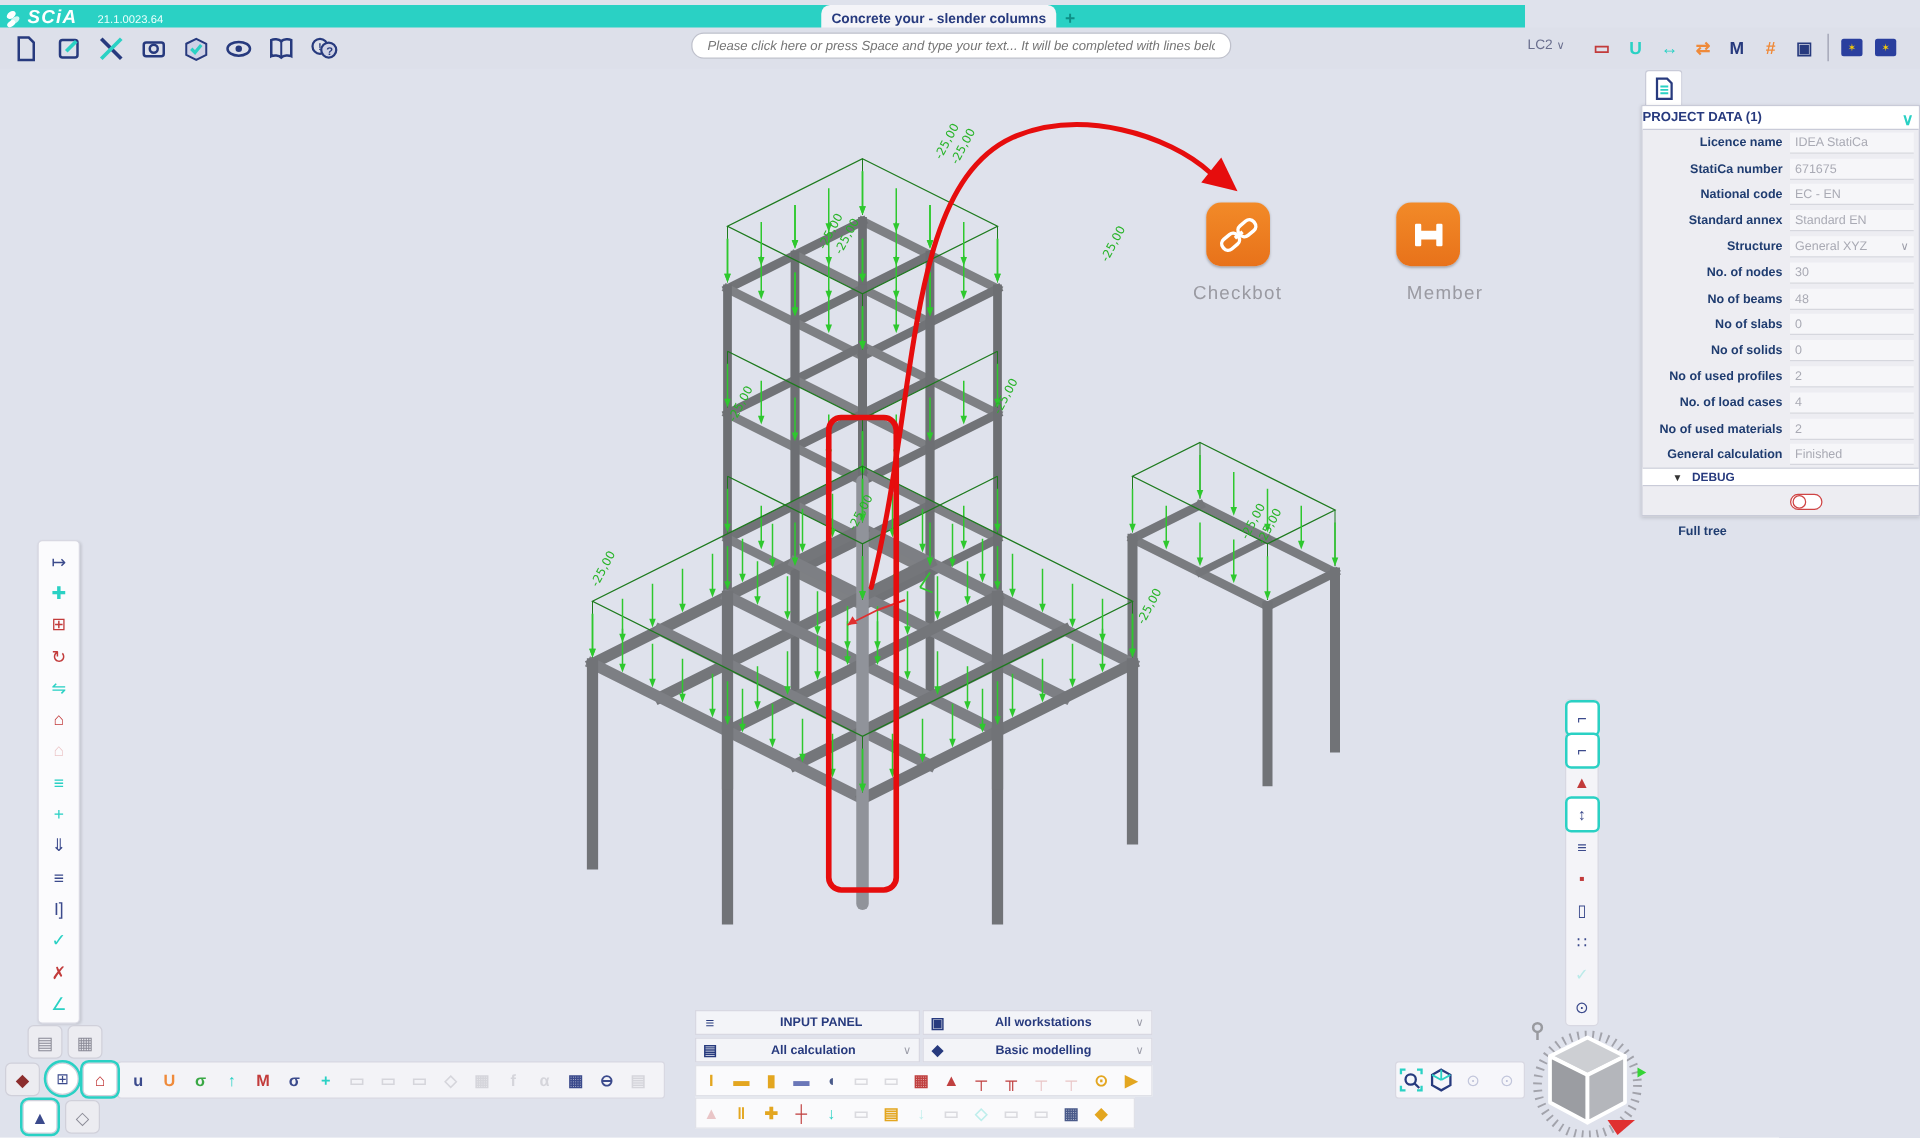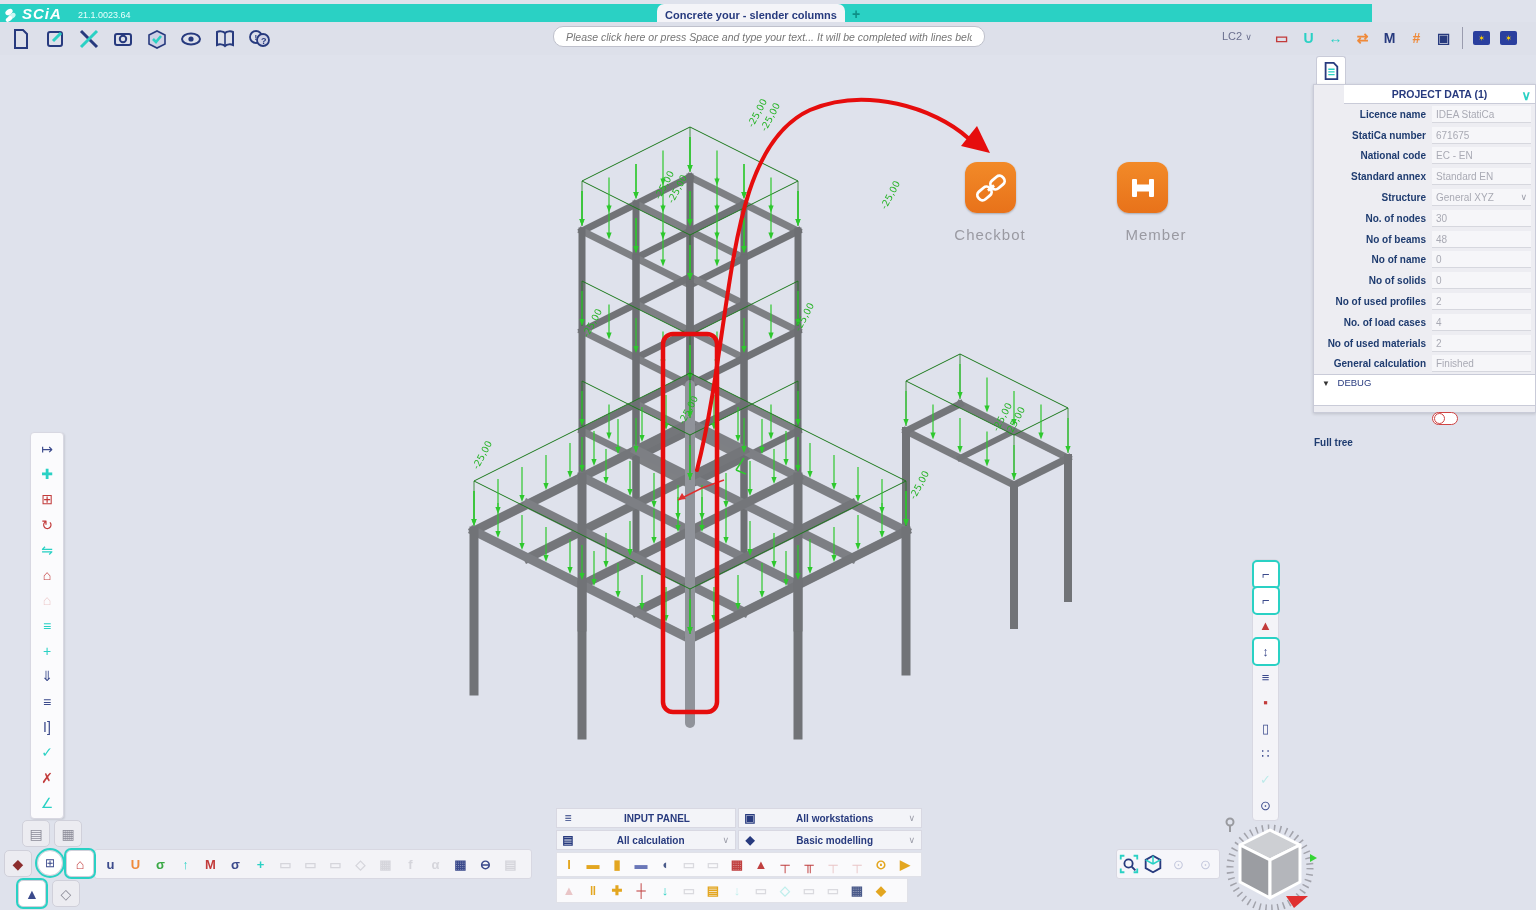--- a/index.html
+++ b/index.html
@@ -4,21 +4,21 @@
 <style>
   :root{
     --teal:#2ad1c4; --navy:#273a7e; --lbl:#1f3c70; --val:#a9aab4;
     --bar2:#dde0ea; --canvas:#dfe2ec; --bord:#c9cbd8; --red:#e60d0d; --orange:#ef8020;
   }
   *{margin:0;padding:0;box-sizing:border-box;}
   html,body{width:1536px;height:910px;overflow:hidden;font-family:"Liberation Sans",sans-serif;}
   #app{position:relative;width:1536px;height:910px;background:var(--canvas);}
 
   
-  #titlebar{position:absolute;left:0;top:4px;width:1372px;height:22px;background:var(--teal);}
+  #titlebar{position:absolute;left:0;top:4px;width:1220px;height:22px;background:var(--teal);}
   #logo{position:absolute;left:6px;top:1px;color:#fff;font-weight:bold;font-style:italic;font-size:15px;letter-spacing:1px;}
   #logoleaf{position:absolute;left:-2px;top:2px;}
   #version{position:absolute;left:78px;top:6px;color:#eafffd;font-size:9px;}
   #doc-tab{position:absolute;left:657px;top:0;width:188px;height:22px;background:#f4f4f8;border-radius:7px 7px 0 0;
     color:var(--navy);font-weight:bold;font-size:11px;text-align:center;line-height:22px;cursor:pointer;}
   #new-tab{position:absolute;left:852px;top:2px;color:#0e8f86;font-size:14px;font-weight:bold;cursor:pointer;}
 
   
   #topbar{position:absolute;left:0;top:22px;width:1536px;height:33px;background:var(--bar2);}
   .tbicon{position:absolute;top:5px;width:26px;height:24px;cursor:pointer;}
@@ -37,32 +37,32 @@
     font-size:13px;cursor:pointer;color:var(--navy);user-select:none;}
   .faded{opacity:.28;}
   .sel{background:#fff;outline:2px solid var(--teal);border-radius:3px;}
 
   
   #panel-tab{position:absolute;left:1316px;top:56px;width:30px;height:28px;background:#fff;border:1px solid var(--bord);
     border-bottom:none;border-radius:3px 3px 0 0;display:flex;align-items:center;justify-content:center;cursor:pointer;}
   #project-panel{position:absolute;left:1313px;top:84px;width:223px;height:329px;background:#ededf2;
     border:1px solid var(--bord);box-shadow:0 1px 3px rgba(0,0,0,.15);}
   #pp-header{position:relative;height:19px;background:#fff;border-bottom:1px solid var(--bord);
-    text-align:center;font-size:10.5px;font-weight:bold;color:var(--navy);line-height:19px;margin-left:30px;}
+    text-align:left;font-size:10.5px;font-weight:bold;color:var(--navy);line-height:19px;}
   #pp-chevron{position:absolute;right:4px;top:1px;color:var(--teal);font-weight:bold;font-size:13px;cursor:pointer;}
   .prow{position:relative;height:20.8px;display:flex;align-items:center;}
   .prow .plabel{width:118px;text-align:right;font-size:10px;font-weight:bold;color:var(--lbl);padding-right:6px;}
   .prow .pval{flex:1;font-size:10px;color:var(--val);border-bottom:1px solid #d6d7de;height:17px;
     line-height:17px;padding-left:4px;margin-right:4px;background:#f6f6f9;cursor:default;position:relative;}
   .prow .pval .ddv{position:absolute;right:4px;top:0;color:#9b9ca8;font-size:9px;}
-  #debug-bar{height:32px;background:#fff;border-top:1px solid var(--bord);border-bottom:1px solid var(--bord);
-    font-size:9.5px;font-weight:normal;color:var(--navy);padding-left:8px;line-height:15px;}
+  #debug-bar{height:15px;background:#fff;border-top:1px solid var(--bord);border-bottom:1px solid var(--bord);
+    font-size:9.5px;font-weight:bold;color:var(--navy);padding-left:24px;line-height:15px;}
   #debug-bar .tri{font-size:8px;margin-right:5px;color:#333;}
   #fulltree-row{height:24px;display:flex;align-items:center;}
-  #fulltree-row .plabel{width:118px;text-align:left;font-size:10px;font-weight:bold;color:var(--lbl);padding-right:22px;margin-top:48px;}
+  #fulltree-row .plabel{width:118px;text-align:center;font-size:10px;font-weight:bold;color:var(--lbl);padding-right:22px;margin-top:48px;}
   #toggle{width:26px;height:13px;border:1.5px solid #cf4444;border-radius:7px;background:#fff;position:relative;cursor:pointer;}
   #toggle::after{content:"";position:absolute;left:1px;top:0.5px;width:9px;height:9px;border:1.5px solid #cf4444;border-radius:50%;background:#fff;}
 
   
   #left-strip{position:absolute;left:30px;top:432px;width:34px;background:#fbfbfd;border:1px solid #d8d8e2;
     border-radius:4px;display:flex;flex-direction:column;align-items:center;padding:3px 0;box-shadow:1px 1px 2px rgba(0,0,0,.1);}
   #left-strip .icon{width:28px;height:25.3px;font-size:14px;}
 
   
   #right-strip{position:absolute;left:1252px;top:559px;width:27px;display:flex;flex-direction:column;align-items:center;
@@ -573,21 +573,21 @@
         </div>
         <div class="prow">
           <span class="plabel">No. of nodes</span>
           <span class="pval">30</span>
         </div>
         <div class="prow">
           <span class="plabel">No of beams</span>
           <span class="pval">48</span>
         </div>
         <div class="prow">
-          <span class="plabel">No of name</span>
+          <span class="plabel">No of slabs</span>
           <span class="pval">0</span>
         </div>
         <div class="prow">
           <span class="plabel">No of solids</span>
           <span class="pval">0</span>
         </div>
         <div class="prow">
           <span class="plabel">No of used profiles</span>
           <span class="pval">2</span>
         </div>

